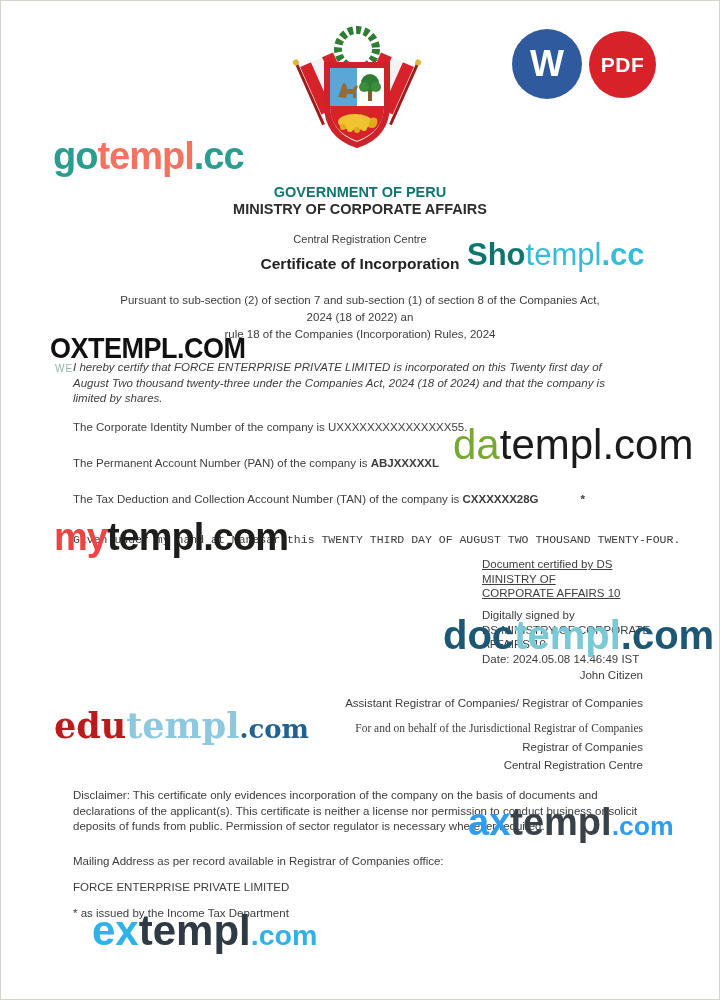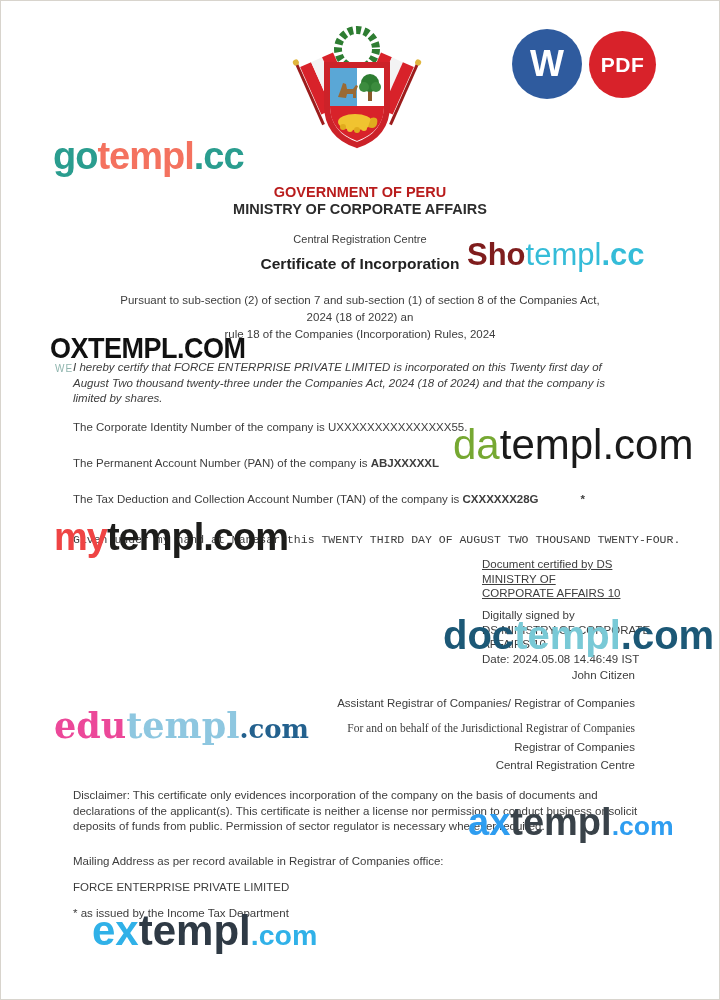--- a/index.html
+++ b/index.html
@@ -8,21 +8,21 @@
     box-sizing:border-box; border:1px solid #d8d4cd; overflow:hidden;
     font-family:"Liberation Sans", sans-serif; color:#3d3d3d;
   }
   .abs { position:absolute; }
   .nowrap { white-space:nowrap; }
   .bold { font-weight:bold; }
   .center { width:100%; text-align:center; }
   .body-txt { font-size:11.5px; line-height:15.5px; }
 
   
-  .h-gov      { top:183px; font-size:14.5px; font-weight:bold; color:#b91c1c; }
+  .h-gov      { top:183px; font-size:14.5px; font-weight:bold; color:#0f766e; }
   .h-min      { top:200px; font-size:14.5px; font-weight:bold; color:#2c2c2c; }
   .h-crc      { top:232px; font-size:11px; }
   .h-title    { top:254px; font-size:15.5px; font-weight:bold; color:#222; }
   .pursuant   { top:291px; font-size:11.5px; line-height:17px; }
 
   
   .emblem     { left:290px; top:20px; width:132px; height:132px; }
   .badge { border-radius:50%; display:flex; align-items:center; justify-content:center; color:#fff; }
   .badge-word { left:511px; top:28px; width:70px; height:70px; background:#2f5b9e; font-size:36px; font-weight:bold; }
   .badge-pdf  { left:588px; top:30px; width:67px; height:67px; background:#d8222a; font-size:21px; font-weight:bold; letter-spacing:0.5px; }
@@ -30,46 +30,46 @@
   
   .certify    { left:72px; top:359px; width:566px;font-style:italic; }
   .wm-we      { left:54px; top:362px; font-size:10px; color:#8fb5ae; letter-spacing:1px; }
   .cin        { left:72px; top:419px; }
   .pan        { left:72px; top:455px; }
   .tan        { left:72px; top:491px; }
   .tan .star  { margin-left:42px; font-weight:bold; }
   .given      { left:72px; top:531px; width:566px;font-family:Liberation Mono, monospace; }
   .cert-block { left:481px; top:556px; font-size:11.5px; line-height:14.5px;text-decoration:underline; }
   .sign-block { left:481px; top:607px; font-size:11.5px; line-height:14.5px; }
-  .sig-line   { right:84px; text-align:right; font-size:11.5px; }
+  .sig-line   { right:76px; text-align:right; font-size:11.5px; }
   .sig-name   { top:668px; }
   .sig-title  { top:696px; }
   .sig-behalf { top:721px;font-family:Liberation Serif, serif; }
   .sig-role   { top:740px; }
   .sig-office { top:758px; }
   .disclaimer { left:72px; top:787px; width:566px; }
   .mailing    { left:72px; top:853px; }
   .company    { left:72px; top:879px; }
   .footnote   { left:72px; top:905px; }
 
   
   .wm { white-space:nowrap; pointer-events:none; }
   .wm-gotempl  { left:52px;  top:134px; font-size:38px; font-weight:bold; letter-spacing:-1px; }
   .go-a { color:#2a9d8f; } .go-b { color:#f4725f; }
   .wm-shotempl { left:466px; top:236px; font-size:31px; font-weight:bold; }
-  .sho-a { color:#7f1d1d; } .sho-b { color:#35bcd8; font-weight:normal; } .sho-c { color:#35bcd8; }
+  .sho-a { color:#0f766e; } .sho-b { color:#35bcd8; font-weight:normal; } .sho-c { color:#35bcd8; }
   .wm-oxtempl  { left:49px;  top:330px; font-size:27px; font-weight:bold; color:#111; transform:scaleY(1.12); transform-origin:top left; letter-spacing:-0.5px; }
   .wm-datempl  { left:452px; top:420px; font-size:42px; }
   .da-a { color:#76a832; } .da-b { color:#1a1a1a; }
   .wm-mytempl  { left:53px;  top:515px; font-size:38px; font-weight:bold; letter-spacing:-1px; }
   .my-a { color:#ef4444; } .my-b { color:#1d1d1b; }
   .wm-doctempl { left:442px; top:612px; font-size:40px; font-weight:bold; }
   .doc-a { color:#1c5876; } .doc-b { color:#79c9d6; } .doc-c { color:#1c5876; }
   .wm-edutempl { left:53px;  top:704px; font-size:35px; font-weight:bold; font-family:"DejaVu Serif", serif; }
-  .edu-a { color:#ec4899; } .edu-b { color:#8ec7e0; } .edu-c { color:#23618e; font-size:0.74em; }
+  .edu-a { color:#b91c1c; } .edu-b { color:#8ec7e0; } .edu-c { color:#23618e; font-size:0.74em; }
   .wm-axtempl  { left:467px; top:800px; font-size:38px; font-weight:bold; }
   .ax-a { color:#2e9df0; } .ax-b { color:#394249; } .ax-c { color:#2e9df0; font-size:0.7em; }
   .wm-extempl  { left:52px;  top:906px; font-size:42px; font-weight:bold; }
   .ex-a { color:#30b1e8;margin-left:39px; } .ex-b { color:#2f3a45; } .ex-c { color:#30b1e8; font-size:0.68em; }
 </style>
 </head>
 <body>
 
 <div class="page">
 

